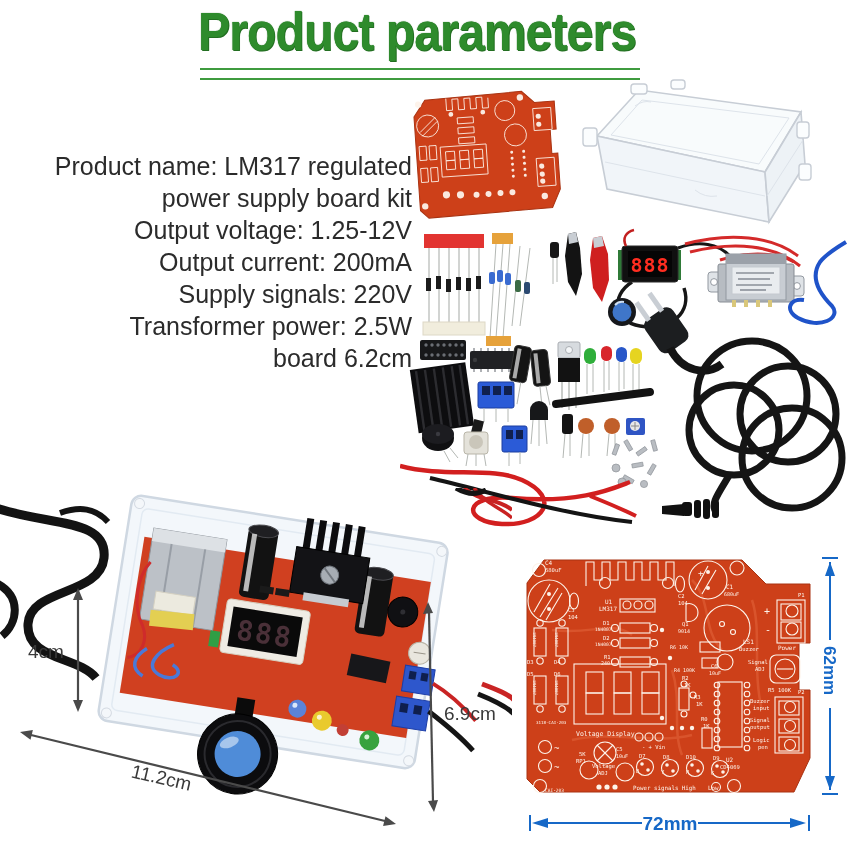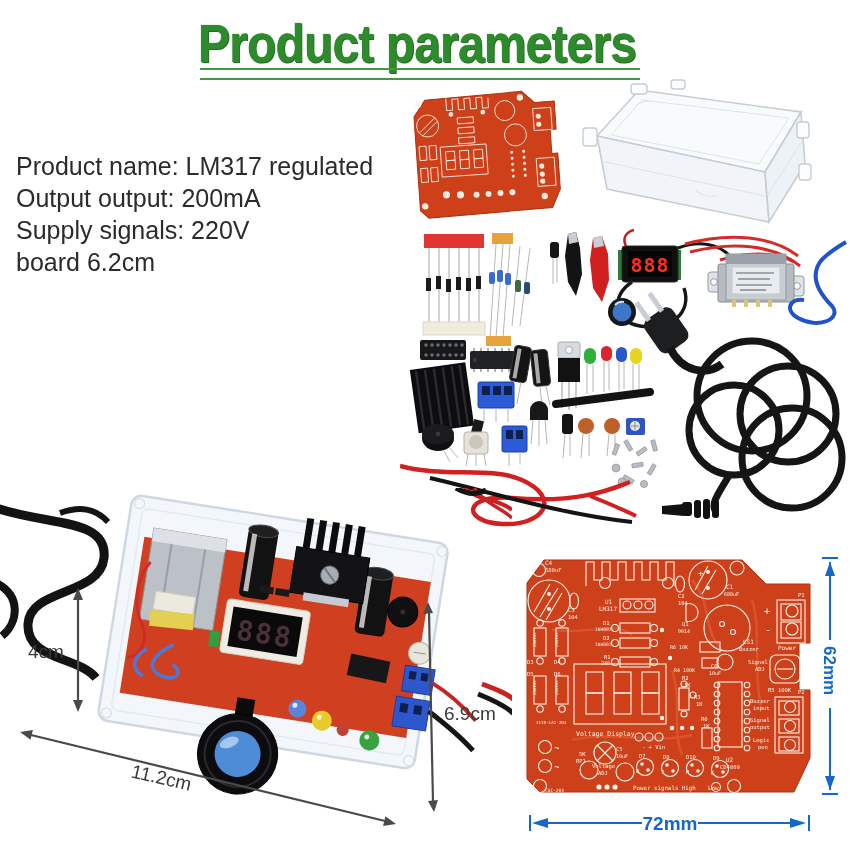--- a/index.html
+++ b/index.html
@@ -1,26 +1,26 @@
 <!DOCTYPE html>
 <html><head>
 <meta charset="utf-8">
 <style>
   html,body{margin:0;padding:0;background:#fff;}
   .canvas{position:relative;width:850px;height:850px;background:#ffffff;overflow:hidden;
           font-family:"Liberation Sans",sans-serif;}
-  .title-wrap{position:absolute;left:198px;top:12px;width:460px;height:66px;}
+  .title-wrap{position:absolute;left:198px;top:0px;width:460px;height:66px;}
   .title-text{display:inline-block;font-size:54px;font-weight:bold;color:#2e8b2c;
               letter-spacing:-1px;transform:scaleX(0.89);transform-origin:left top;
               white-space:nowrap;text-shadow:0 0 1px #1e6b1e, 1px 1px 0 #256f23;}
   .title-underline{position:absolute;left:200px;width:440px;height:2px;background:#3f9b3f;}
   .u1{top:68px;} .u2{top:78px;}
   .specs{position:absolute;left:16px;top:150px;width:396px;font-size:25px;line-height:32px;
          color:#2b2b2b;}
-  .spec-line{white-space:nowrap;}
+  .spec-line{white-space:nowrap;text-align:right;}
   .spec-line.indent{text-align:right;}
   svg{position:absolute;display:block;}
   svg.ovf{overflow:visible;}
   .sk{font-family:"DejaVu Sans Mono",monospace;fill:#fdf3ea;}
   .dimlab{font-family:"Liberation Sans",sans-serif;fill:#3a3a3a;font-size:19px;}
   .bdim{font-family:"Liberation Sans",sans-serif;fill:#1668c7;font-weight:bold;}
   .digits{font-family:"DejaVu Sans Mono",monospace;font-weight:bold;}
 </style>
 </head>
 <body>
@@ -28,22 +28,25 @@
 <div class="canvas">
 
   <div class="title-wrap">
     <span class="title-text">Product parameters</span>
   </div>
   <div class="title-underline u1"></div>
   <div class="title-underline u2"></div>
 
   <div class="specs">
     <div class="spec-line">Product name: LM317 regulated</div>
-    <div class="spec-line">Output output: 200mA</div>
+    <div class="spec-line indent">power supply board kit</div>
+    <div class="spec-line">Output voltage: 1.25-12V</div>
+    <div class="spec-line">Output current: 200mA</div>
     <div class="spec-line">Supply signals: 220V</div>
+    <div class="spec-line">Transformer power: 2.5W</div>
     <div class="spec-line">board 6.2cm</div>
   </div>
 
   <svg style="left:408px;top:82px;" width="160" height="158" viewBox="0 0 160 158">
     <g transform="rotate(-4 78 76)">
       <path d="M9,30 L21,14 L118,12 L130,24 L150,24 L150,52 L144,52 L144,76 L150,76 L150,112 L141,130 L17,132 L9,124 Z" fill="#cd4019" stroke="#a93312" stroke-width="1"></path>
       <g stroke="#fdf3ea" stroke-width="0.9" fill="none" opacity="0.95">
         <path d="M42,14 L42,26 L48,26 L48,15 L54,15 L54,26 L60,26 L60,15 L66,15 L66,26 L72,26 L72,15 L78,15 L78,26 L84,26 L84,16"></path>
         <circle cx="22" cy="40" r="11"></circle>
         <path d="M14,46 L30,32 M16,50 L32,36"></path>

